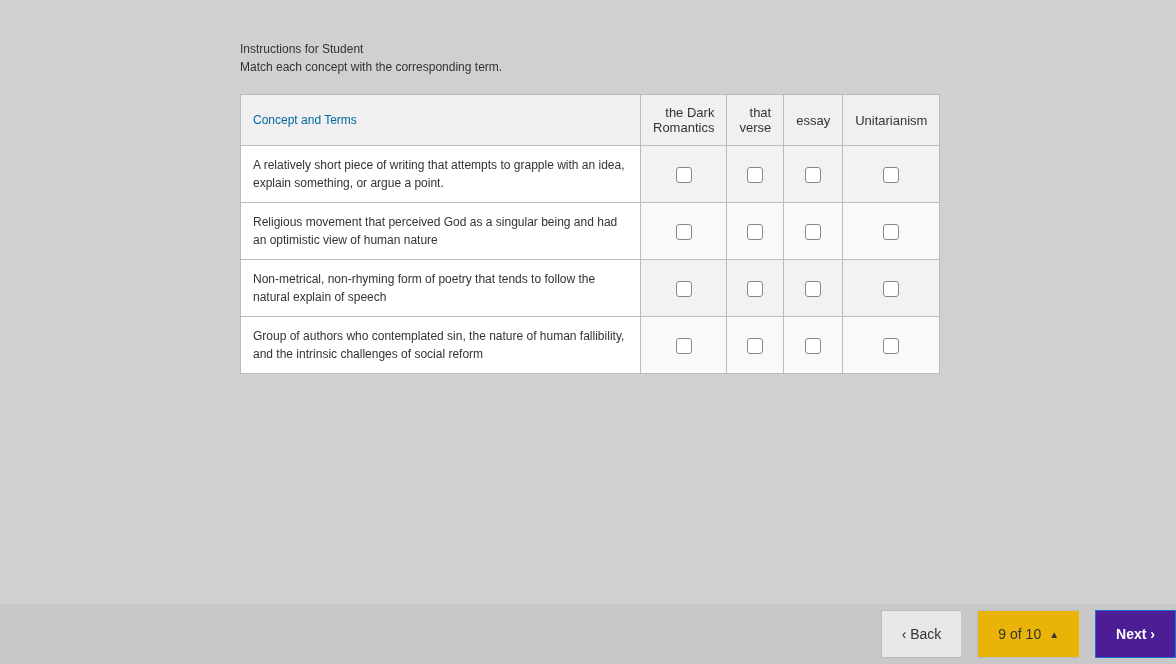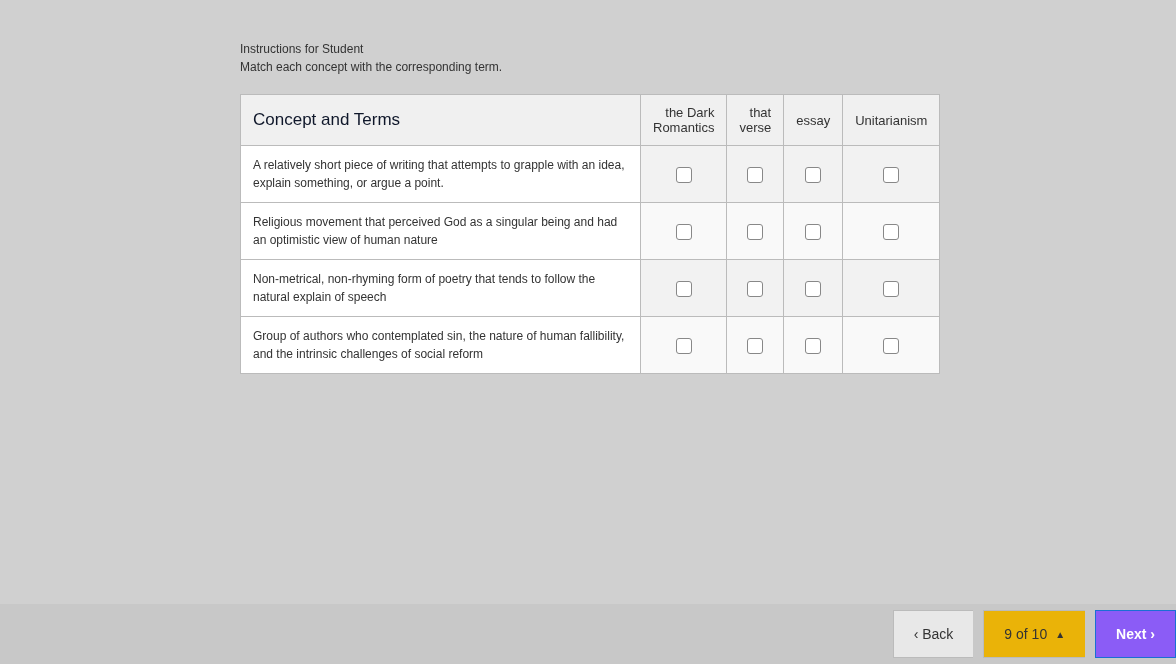--- a/index.html
+++ b/index.html
@@ -49,22 +49,22 @@
     .match-table thead th {
       background: #f0f0f0;
       font-weight: normal;
       font-size: 13px;
       text-align: right;
       color: #333;
     }
 
     .match-table thead th.concept-col {
       text-align: left;
-      font-size: 17px;
-      color: #0f172a;
+      font-size: 12px;
+      color: #0369a1;
     }
 
     .match-table tbody td.concept-cell {
       font-size: 12px;
       color: #333;
       line-height: 1.5;
       background: #fff;
       min-width: 400px;
     }
 
@@ -105,21 +105,21 @@
       height: 60px;
       background: #c8c8c8;
       display: flex;
       align-items: center;
       justify-content: flex-end;
       padding-right: 0;
     }
 
     .nav-buttons {
       display: flex;
-      gap: 10px;
+      gap: 16px;
     }
 
     .back-button {
       background: #e8e8e8;
       border: 1px solid #bbb;
       border-right: none;
       padding: 12px 20px;
       font-size: 14px;
       color: #333;
       cursor: pointer;
@@ -136,21 +136,21 @@
       padding: 12px 20px;
       font-size: 14px;
       color: #333;
       height: 48px;
       display: flex;
       align-items: center;
       gap: 4px;
     }
 
     .next-button {
-      background: #8b5cf6;
+      background: #4c1d95;
       border: 1px solid #1a6fd4;
       padding: 12px 20px;
       font-size: 14px;
       color: #fff;
       cursor: pointer;
       height: 48px;
       display: flex;
       align-items: center;
       gap: 4px;
       font-weight: bold;

